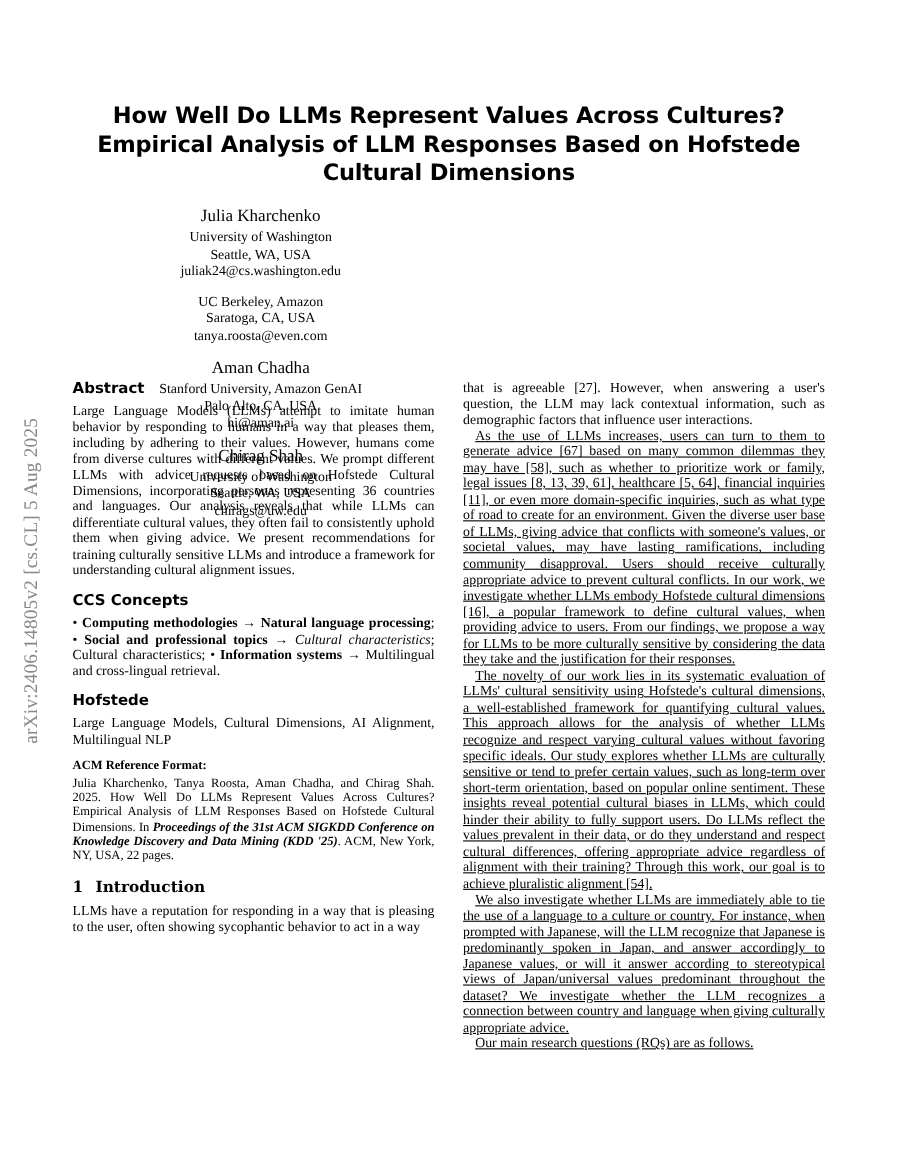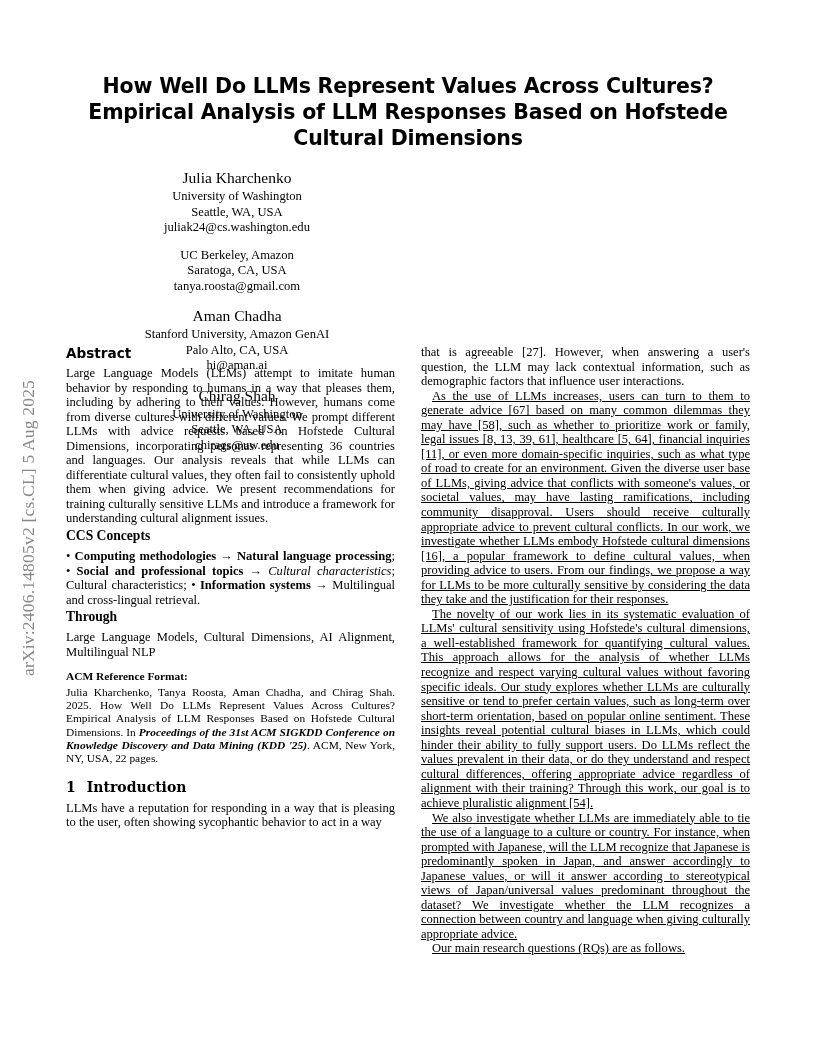--- a/index.html
+++ b/index.html
@@ -42,21 +42,21 @@
   .page {
     position: absolute;
     left: 66px;
     top: 0;
     width: 684px;
     height: 1056px;
   }
 
   
   .title-block {
-    padding-top: 73px;
+    padding-top: 92px;
     text-align: center;
   }
   .paper-title {
     font-family: "DejaVu Sans", "Liberation Sans", sans-serif;
     font-weight: bold;
     font-size: 20.5px;
     line-height: 26px;
     letter-spacing: -0.2px;
     margin: 0 auto;
     width: 660px;
@@ -99,21 +99,21 @@
     position: relative;
   }
 
   h2.sec {
     font-family: "DejaVu Sans", "Liberation Sans", sans-serif;
     font-weight: bold;
     font-size: 13.6px;
     margin: 0 0 5px 0;
     line-height: 16px;
   }
-  h2.sec.spaced { margin-top: 2px; font-family: Liberation Serif, serif; }
+  h2.sec.spaced { margin-top: 12px; }
 
   h2.numsec {
     font-family: "DejaVu Serif", "Liberation Serif", serif;
     font-weight: bold;
     font-size: 14px;
     margin: 13px 0 5px 0;
     line-height: 17px;
   }
   h2.numsec .num { margin-right: 11px; }
 
@@ -166,21 +166,21 @@
     <div class="authors">
       <div class="author">
         <div class="author-name">Julia Kharchenko</div>
         <div class="author-line">University of Washington</div>
         <div class="author-line">Seattle, WA, USA</div>
         <div class="author-line">juliak24@cs.washington.edu</div>
       </div>
       <div class="author">
         <div class="author-line">UC Berkeley, Amazon</div>
         <div class="author-line">Saratoga, CA, USA</div>
-        <div class="author-line">tanya.roosta@gmail.com</div>
+        <div class="author-line">tanya.roosta@even.com</div>
       </div>
       <div class="author">
         <div class="author-name">Aman Chadha</div>
         <div class="author-line">Stanford University, Amazon GenAI</div>
         <div class="author-line">Palo Alto, CA, USA</div>
         <div class="author-line">hi@aman.ai</div>
       </div>
       <div class="author">
         <div class="author-name">Chirag Shah</div>
         <div class="author-line">University of Washington</div>
@@ -193,21 +193,21 @@
   <div class="columns">
 
     <div class="col">
 
       <h2 class="sec">Abstract</h2>
       <p class="body noindent">Large Language Models (LLMs) attempt to imitate human behavior by responding to humans in a way that pleases them, including by adhering to their values. However, humans come from diverse cultures with different values. We prompt different LLMs with advice requests based on Hofstede Cultural Dimensions, incorporating personas representing 36 countries and languages. Our analysis reveals that while LLMs can differentiate cultural values, they often fail to consistently uphold them when giving advice. We present recommendations for training culturally sensitive LLMs and introduce a framework for understanding cultural alignment issues.</p>
 
       <h2 class="sec spaced">CCS Concepts</h2>
       <p class="ccs"><span>•</span> <b>Computing methodologies</b> <b>→</b> <b>Natural language processing</b><span>;</span> <span>•</span> <b>Social and professional topics</b> <b>→</b> <i>Cultural characteristics</i><span>; Cultural characteristics; </span><span>•</span> <b>Information systems</b> <b>→</b><span> Multilingual and cross-lingual retrieval.</span></p>
 
-      <h2 class="sec spaced">Through</h2>
+      <h2 class="sec spaced">Hofstede</h2>
       <p class="body noindent">Large Language Models, Cultural Dimensions, AI Alignment, Multilingual NLP</p>
 
       <div class="acm-head">ACM Reference Format:</div>
       <p class="acm-ref"><span>Julia Kharchenko, Tanya Roosta, Aman Chadha, and Chirag Shah. 2025. How Well Do LLMs Represent Values Across Cultures? Empirical Analysis of LLM Responses Based on Hofstede Cultural Dimensions. In </span><i>Proceedings of the 31st ACM SIGKDD Conference on Knowledge Discovery and Data Mining (KDD '25)</i><span>. ACM, New York, NY, USA, 22 pages.</span></p>
 
       <h2 class="numsec"><span class="num">1</span><span>Introduction</span></h2>
       <p class="body noindent">LLMs have a reputation for responding in a way that is pleasing to the user, often showing sycophantic behavior to act in a way</p>
 
     </div>
 

